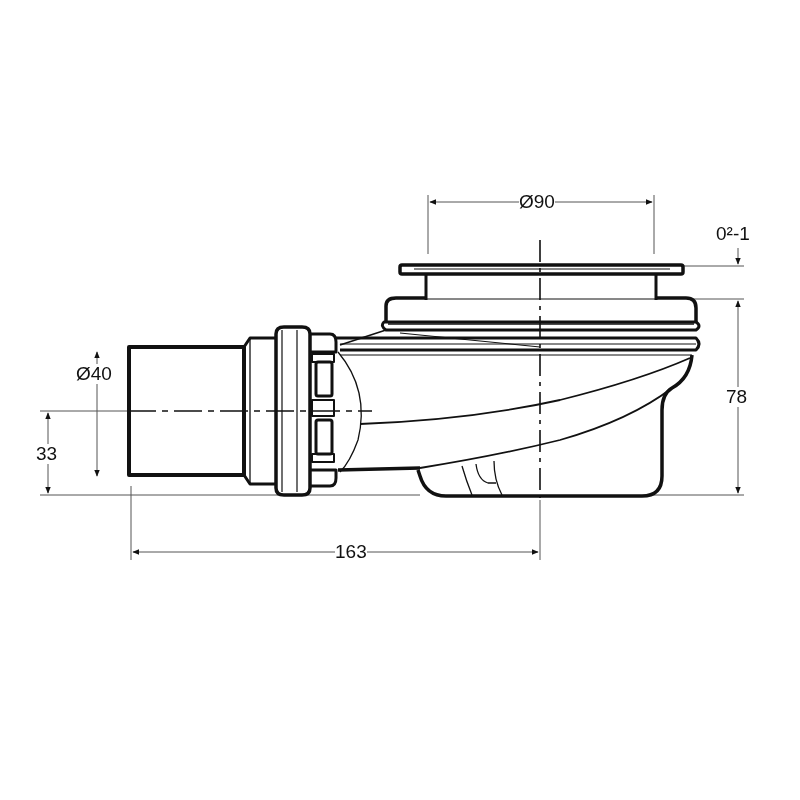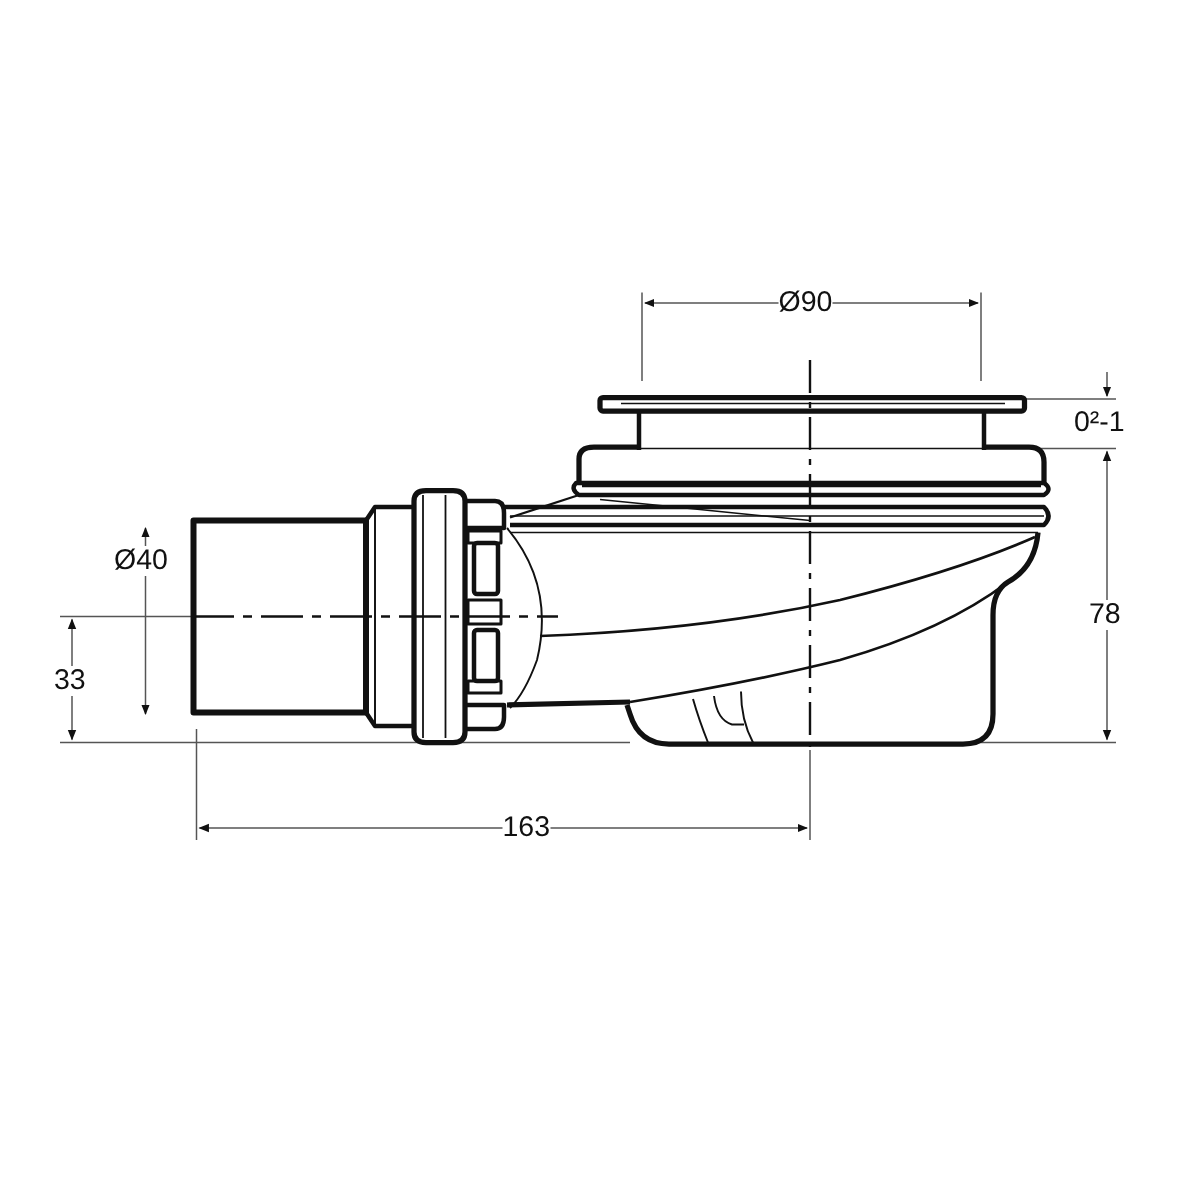--- a/index.html
+++ b/index.html
@@ -1,19 +1,19 @@
 <!DOCTYPE html>
 <html><head>
   <meta charset="utf-8">
   <style>
     html, body { margin: 0; padding: 0; background: #ffffff; }
     body { width: 800px; height: 800px; overflow: hidden; position: relative; font-family: "Liberation Sans", sans-serif; }
     #drawing { position: absolute; left: 0; top: 0; width: 800px; height: 800px; }
     .dim-label { position: absolute; font-family: "Liberation Sans", sans-serif; font-size: 19px; color: #111111; background: #ffffff; line-height: 20px; white-space: nowrap; }
-    .dim-label.nobg { background: transparent; margin-top: 48px; }
+    .dim-label.nobg { background: transparent; }
   </style>
 </head>
 <body>
 
 <svg id="drawing" viewBox="0 0 800 800" xmlns="http://www.w3.org/2000/svg">
   <defs>
     <marker id="arr" viewBox="0 0 10 10" refX="9" refY="5" markerWidth="7" markerHeight="7" orient="auto-start-reverse">
       <path d="M0,1 L10,5 L0,9 z" fill="#111"></path>
     </marker>
   </defs>
@@ -96,16 +96,16 @@
     <rect x="316" y="420" width="16" height="34" rx="2" stroke-width="3"></rect>
     <rect x="312" y="354" width="22" height="8" stroke-width="2"></rect>
     <rect x="312" y="454" width="22" height="8" stroke-width="2"></rect>
     <rect x="312" y="400" width="22" height="16" stroke-width="2"></rect>
     <line x1="336" y1="338" x2="340" y2="338" stroke-width="3"></line>
   </g>
 </svg>
 
 <span class="dim-label" style="left:519px; top:192px;">Ø90</span>
 <span class="dim-label nobg" style="left:716px; top:224px;">0²-1</span>
-<span class="dim-label" style="left:726px; top:387px;margin-top:13px;">78</span>
+<span class="dim-label" style="left:726px; top:387px;">78</span>
 <span class="dim-label" style="left:76px; top:364px;">Ø40</span>
 <span class="dim-label" style="left:36px; top:444px;">33</span>
 <span class="dim-label" style="left:317px; top:542px;margin-left:18px;">163</span>
 
 </body></html>

